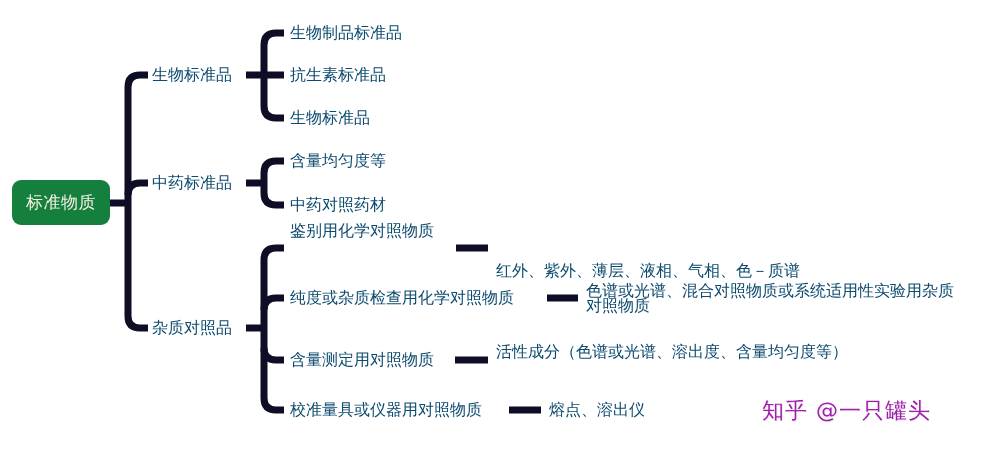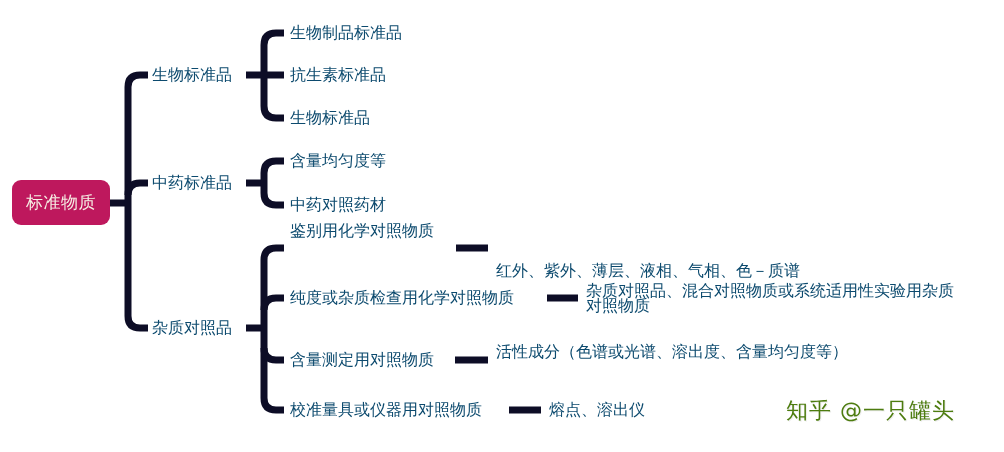--- a/index.html
+++ b/index.html
@@ -1,24 +1,24 @@
 <!DOCTYPE html>
 <html><head>
 <meta charset="utf-8">
 <style>
   html, body { margin: 0; padding: 0; background: #ffffff; }
   body { width: 1004px; height: 452px; position: relative; overflow: hidden;
          font-family: "DejaVu Sans", "Liberation Sans", sans-serif; color: #2a2a3a; }
   svg.lines { position: absolute; left: 0; top: 0; width: 1004px; height: 452px; }
   .root { position: absolute; left: 12px; top: 180px; width: 98px; height: 45px;
-          background: #be185d; border-radius: 9px; color: #f6efe4; font-size: 17px;
+          background: #15803d; border-radius: 9px; color: #f6efe4; font-size: 17px;
           display: flex; align-items: center; justify-content: center; letter-spacing: 0.5px; }
   .node { position: absolute; font-size: 16px; white-space: nowrap; line-height: 18px; color: #0c4a6e; }
   .node.multi { white-space: normal; line-height: 15px; }
-  .watermark { position: absolute; left: 786px; top: 396px; font-size: 22px; color: #4d7c0f;
+  .watermark { position: absolute; left: 762px; top: 396px; font-size: 22px; color: #a21caf;
                letter-spacing: 1px; text-shadow: 1px 1px 0 #eeeeee; }
 </style>
 </head>
 <body>
 
 <svg class="lines" viewBox="0 0 1004 452">
   <g fill="none" stroke="#0d0d26" stroke-width="7" stroke-linecap="butt">
 
     <path d="M110 203 H128"></path>
 
@@ -58,17 +58,17 @@
 
 <div class="node" style="left:290px; top:152px;">含量均匀度等</div>
 <div class="node" style="left:290px; top:196px;">中药对照药材</div>
 
 <div class="node" style="left:290px; top:222px;">鉴别用化学对照物质</div>
 <div class="node" style="left:290px; top:289px;">纯度或杂质检查用化学对照物质</div>
 <div class="node" style="left:290px; top:351px;">含量测定用对照物质</div>
 <div class="node" style="left:290px; top:401px;">校准量具或仪器用对照物质</div>
 
 <div class="node" style="left:496px; top:239px;margin-top:23px;">红外、紫外、薄层、液相、气相、色－质谱</div>
-<div class="node multi" style="left:586px; top:283px; width:375px;">杂质对照品、混合对照物质或系统适用性实验用杂质对照物质</div>
+<div class="node multi" style="left:586px; top:283px; width:375px;">色谱或光谱、混合对照物质或系统适用性实验用杂质对照物质</div>
 <div class="node multi" style="left:496px; top:344px; width:362px;">活性成分（色谱或光谱、溶出度、含量均匀度等）</div>
 <div class="node" style="left:549px; top:401px;">熔点、溶出仪</div>
 
 <div class="watermark">知乎 @一只罐头</div>
 
 </body></html>

